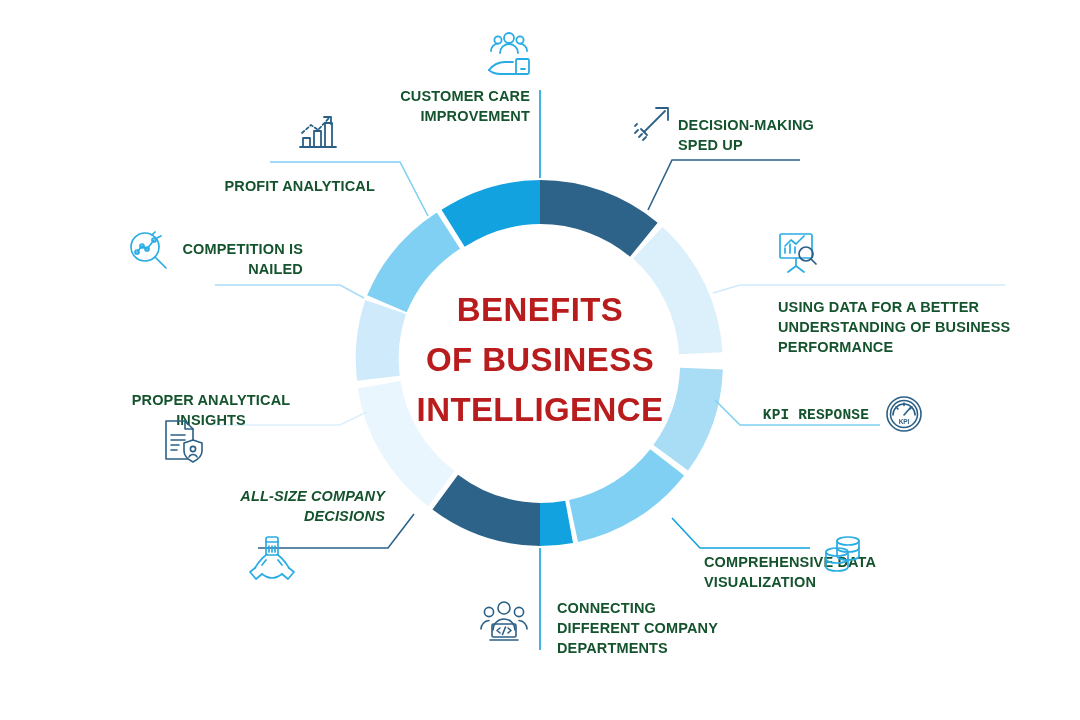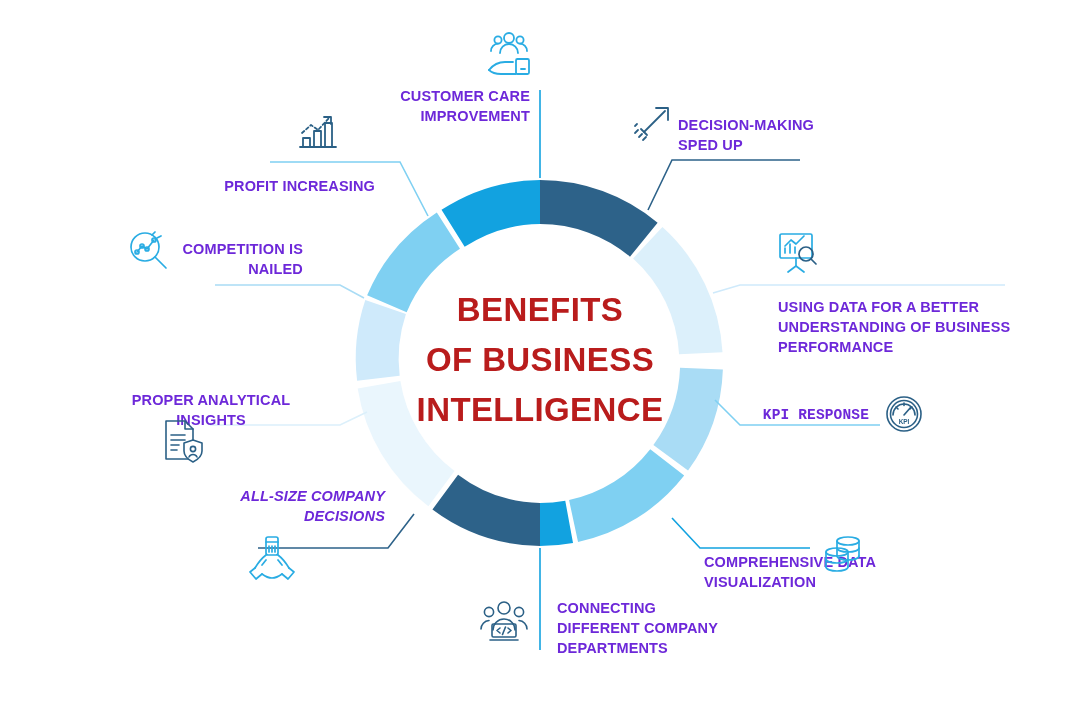--- a/index.html
+++ b/index.html
@@ -21,21 +21,21 @@
   }
   #diagram {
     position: absolute;
     left: 0;
     top: 0;
     width: 1080px;
     height: 720px;
   }
   .label {
     position: absolute;
-    color: #6d28d9;
+    color: #14532d;
     font-weight: bold;
     font-size: 14.5px;
     line-height: 1.38;
     letter-spacing: 0.15px;
     white-space: pre-line;
   }
   .label.right { text-align: left; }
   .label.left  { text-align: right; }
 
   .title-block {
@@ -128,21 +128,21 @@
 
   <div class="label left" style="left:180px; top:486px; width:205px;font-style:italic;">ALL-SIZE COMPANY
 DECISIONS</div>
 
   <div class="label left" style="left:105px; top:390px; width:212px;text-align:center;">PROPER ANALYTICAL
 INSIGHTS</div>
 
   <div class="label left" style="left:120px; top:239px; width:183px;">COMPETITION IS
 NAILED</div>
 
-  <div class="label left" style="left:175px; top:176px; width:200px;">PROFIT INCREASING</div>
+  <div class="label left" style="left:175px; top:176px; width:200px;">PROFIT ANALYTICAL</div>
 
   <div class="icon" style="left:483px; top:28px;">
     <svg width="52" height="52" viewBox="0 0 52 52" fill="none" stroke="#29ace3" stroke-width="1.8" stroke-linecap="round" stroke-linejoin="round">
       <circle cx="26" cy="10" r="5"></circle>
       <path d="M17 25 a9 9 0 0 1 18 0"></path>
       <circle cx="15" cy="12" r="3.6"></circle>
       <path d="M8 23 a7.5 7.5 0 0 1 7-7.4"></path>
       <circle cx="37" cy="12" r="3.6"></circle>
       <path d="M44 23 a7.5 7.5 0 0 0 -7-7.4"></path>
       <rect x="33" y="31" width="13" height="15" rx="1.4"></rect>

